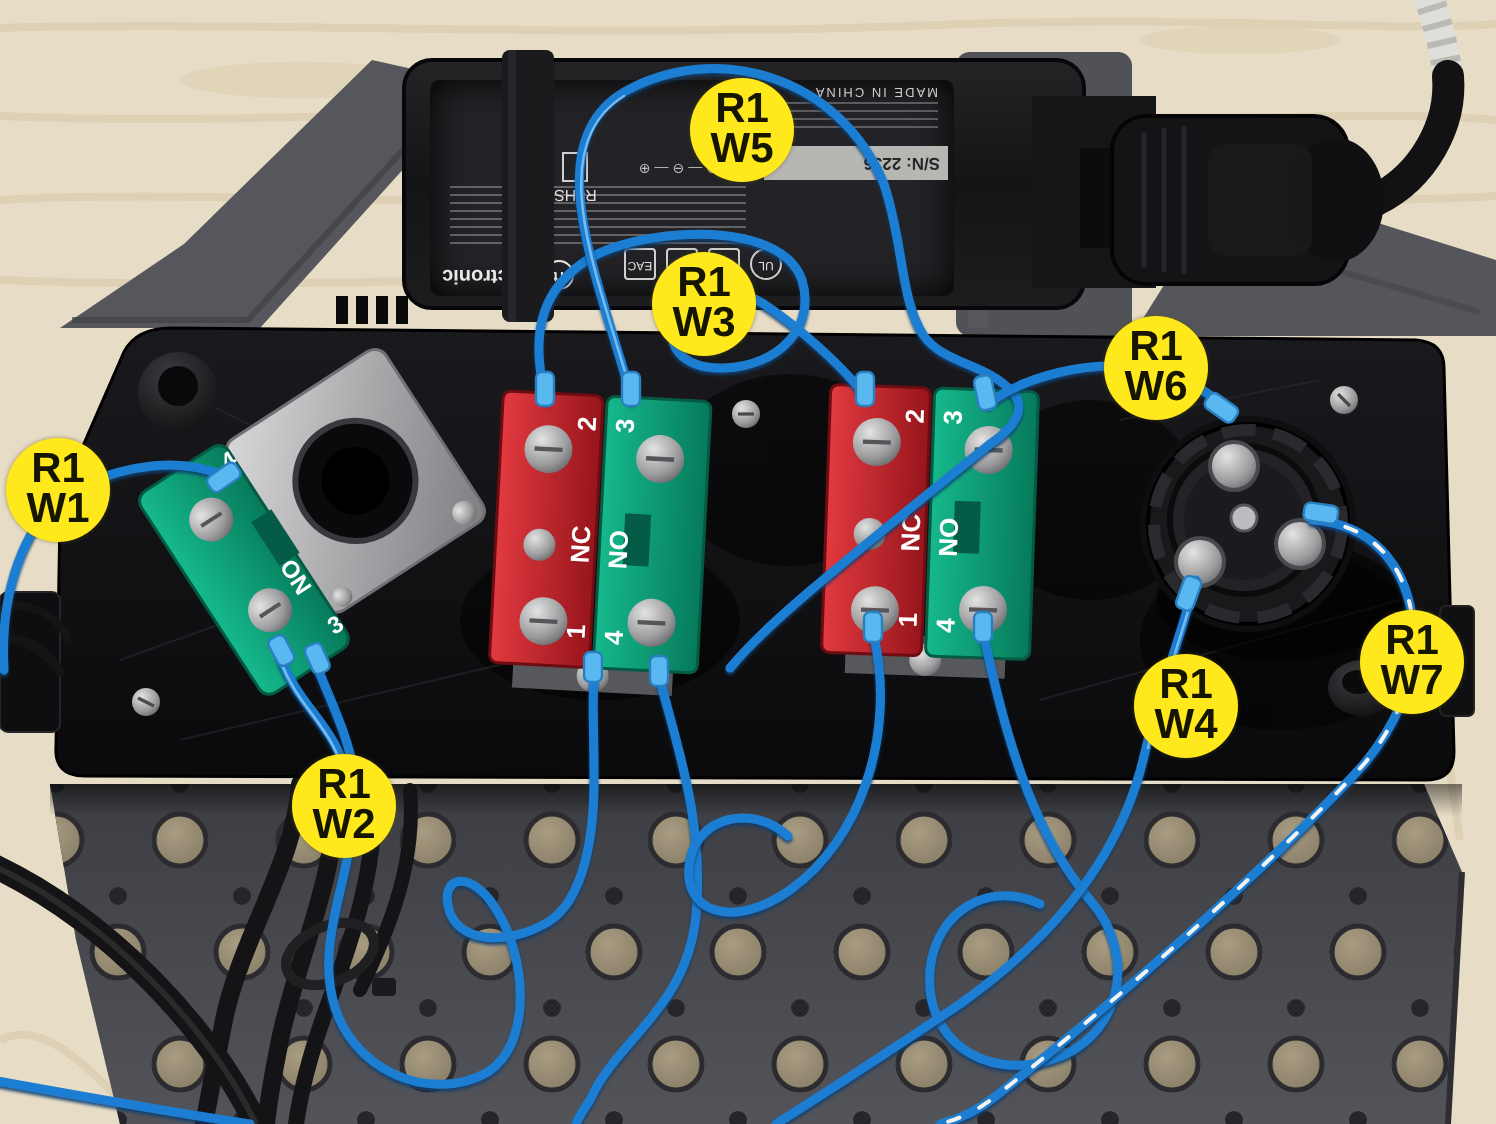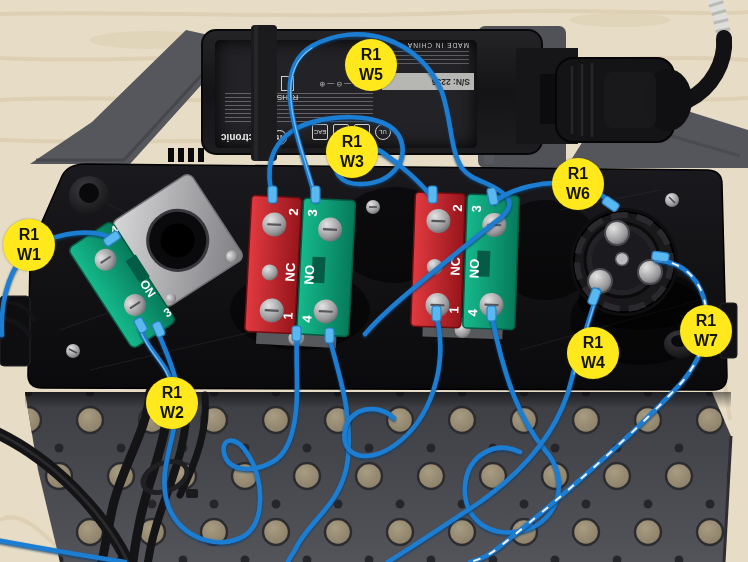--- a/index.html
+++ b/index.html
@@ -29,21 +29,21 @@
   #adapter-label .made{position:absolute;left:8px;bottom:2px;font-size:6.5px;letter-spacing:1px;color:#cbcbc9;}
   #adapter-label .icons{position:absolute;left:86px;top:8px;display:flex;gap:5px;align-items:center;}
   #adapter-label .ic{border:1px solid #cfcfcd;border-radius:50%;width:14px;height:14px;
     font-size:6px;line-height:14px;text-align:center;color:#e0e0de;}
   #adapter-label .ic.sq{border-radius:2px;}
   #adapter-label .rohs{position:absolute;right:62px;top:46px;font-size:8px;color:#dededc;text-align:center;}
   #adapter-label .bin{width:11px;height:13px;border:1px solid #cfcfcd;margin:2px auto 0;}
   
   .callout{position:absolute;width:52px;height:52px;border-radius:50%;background:#ffe81c;
     color:#151500;display:flex;flex-direction:column;align-items:center;justify-content:center;
-    font-size:16px;font-weight:600;line-height:20px;box-shadow:0 0 2px rgba(90,80,0,.55);}
+    font-size:21px;font-weight:600;line-height:20px;box-shadow:0 0 2px rgba(90,80,0,.55);}
 </style>
 </head>
 <body>
 
 <div id="stage">
 
 <svg width="748" height="562" viewBox="0 0 748 562">
   <defs>
     <filter id="wsh" x="-20%" y="-20%" width="140%" height="140%">
       <feDropShadow dx="0" dy="1.4" stdDeviation="0.8" flood-color="#0a3e6e" flood-opacity="0.9"></feDropShadow>

